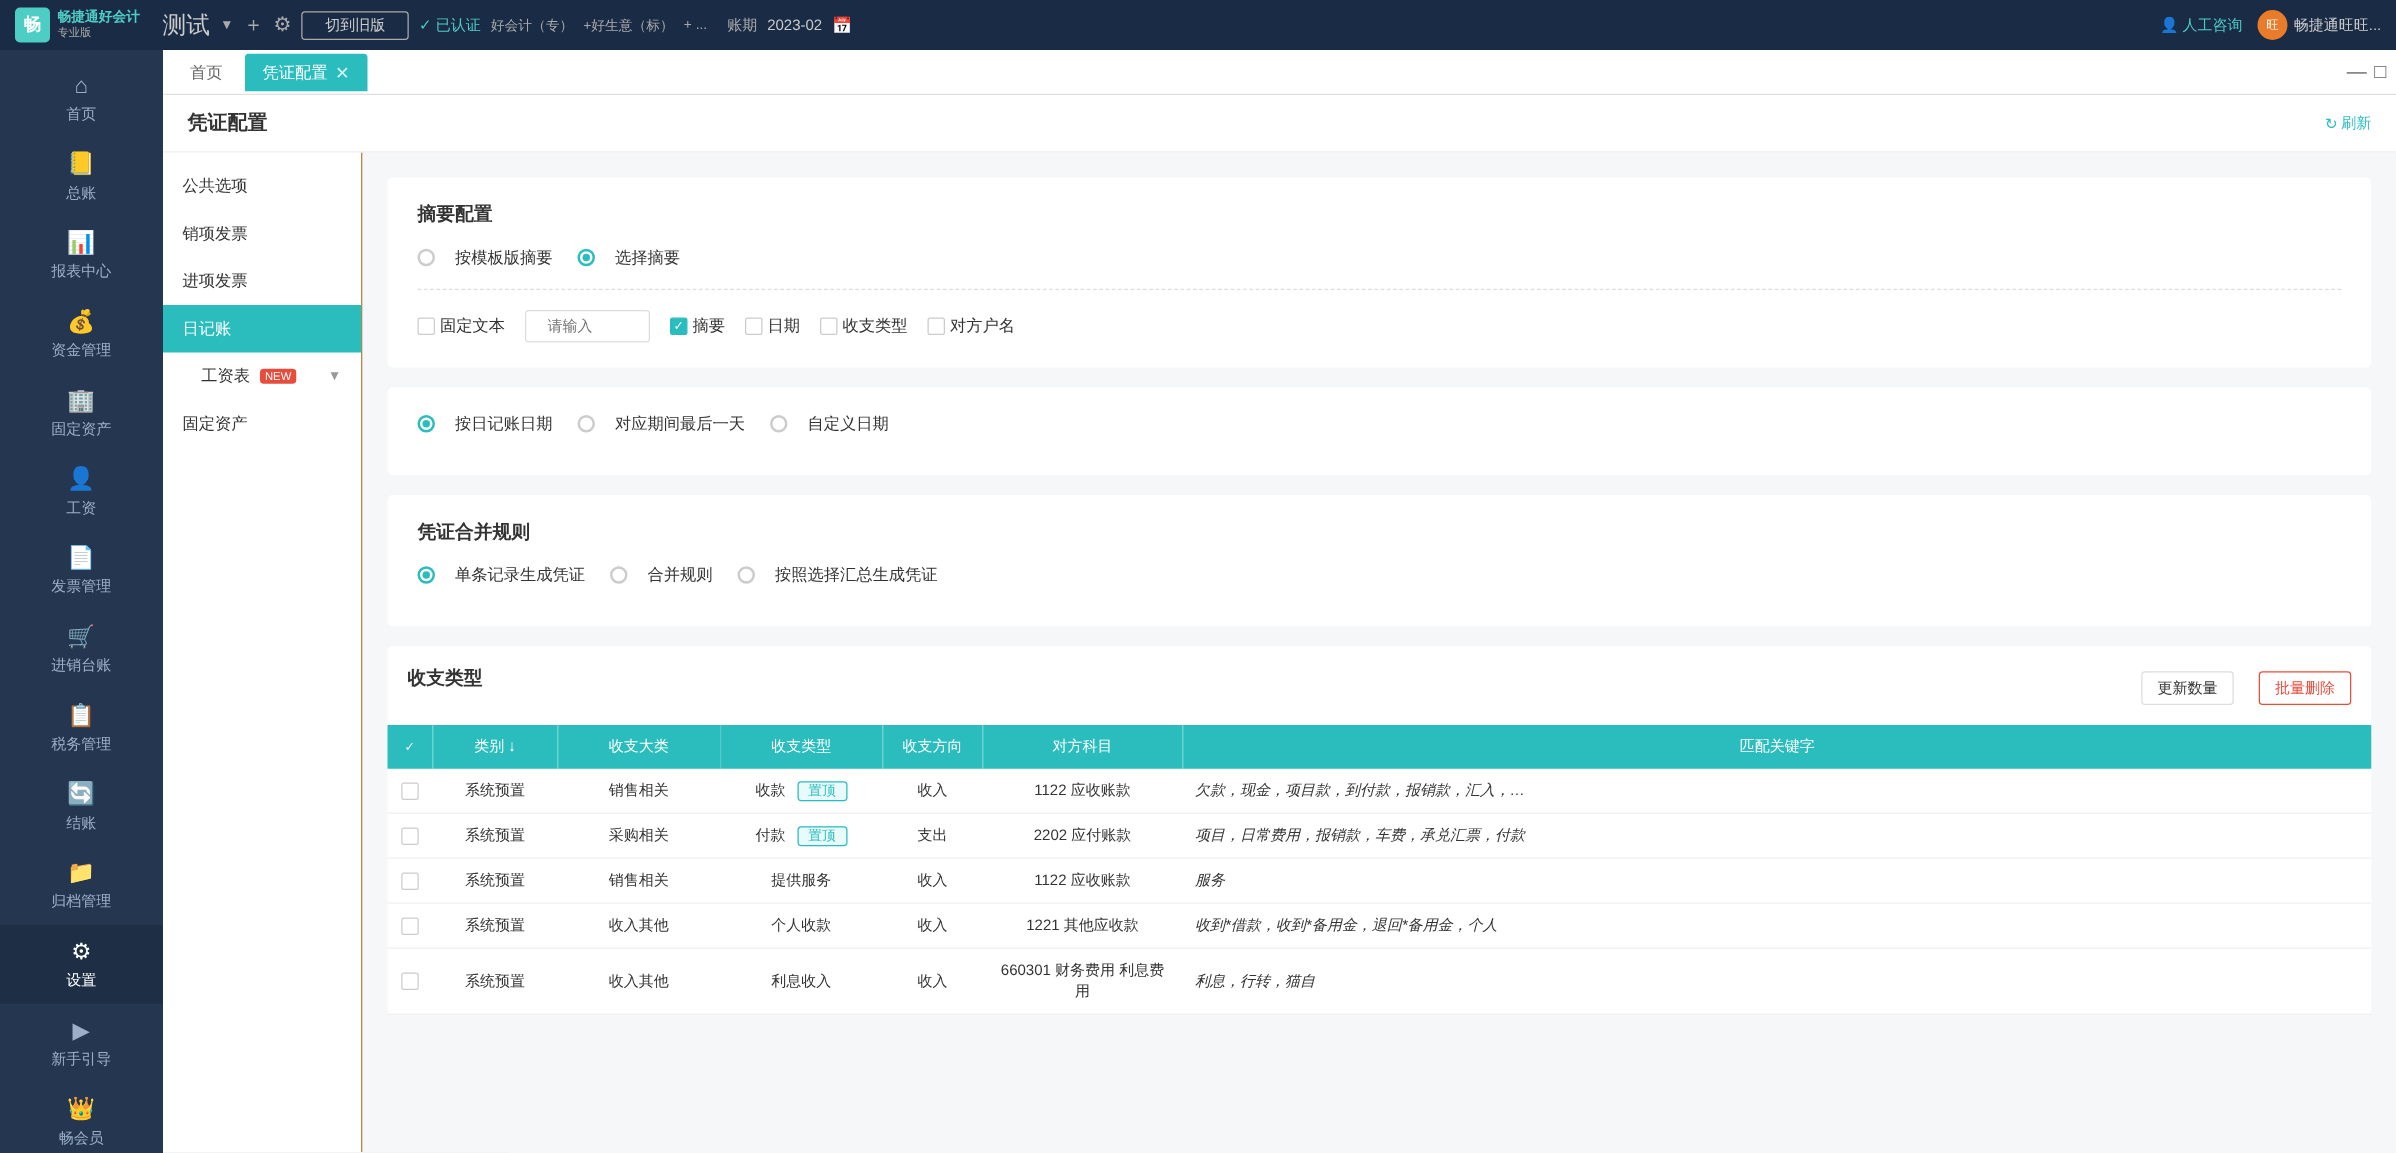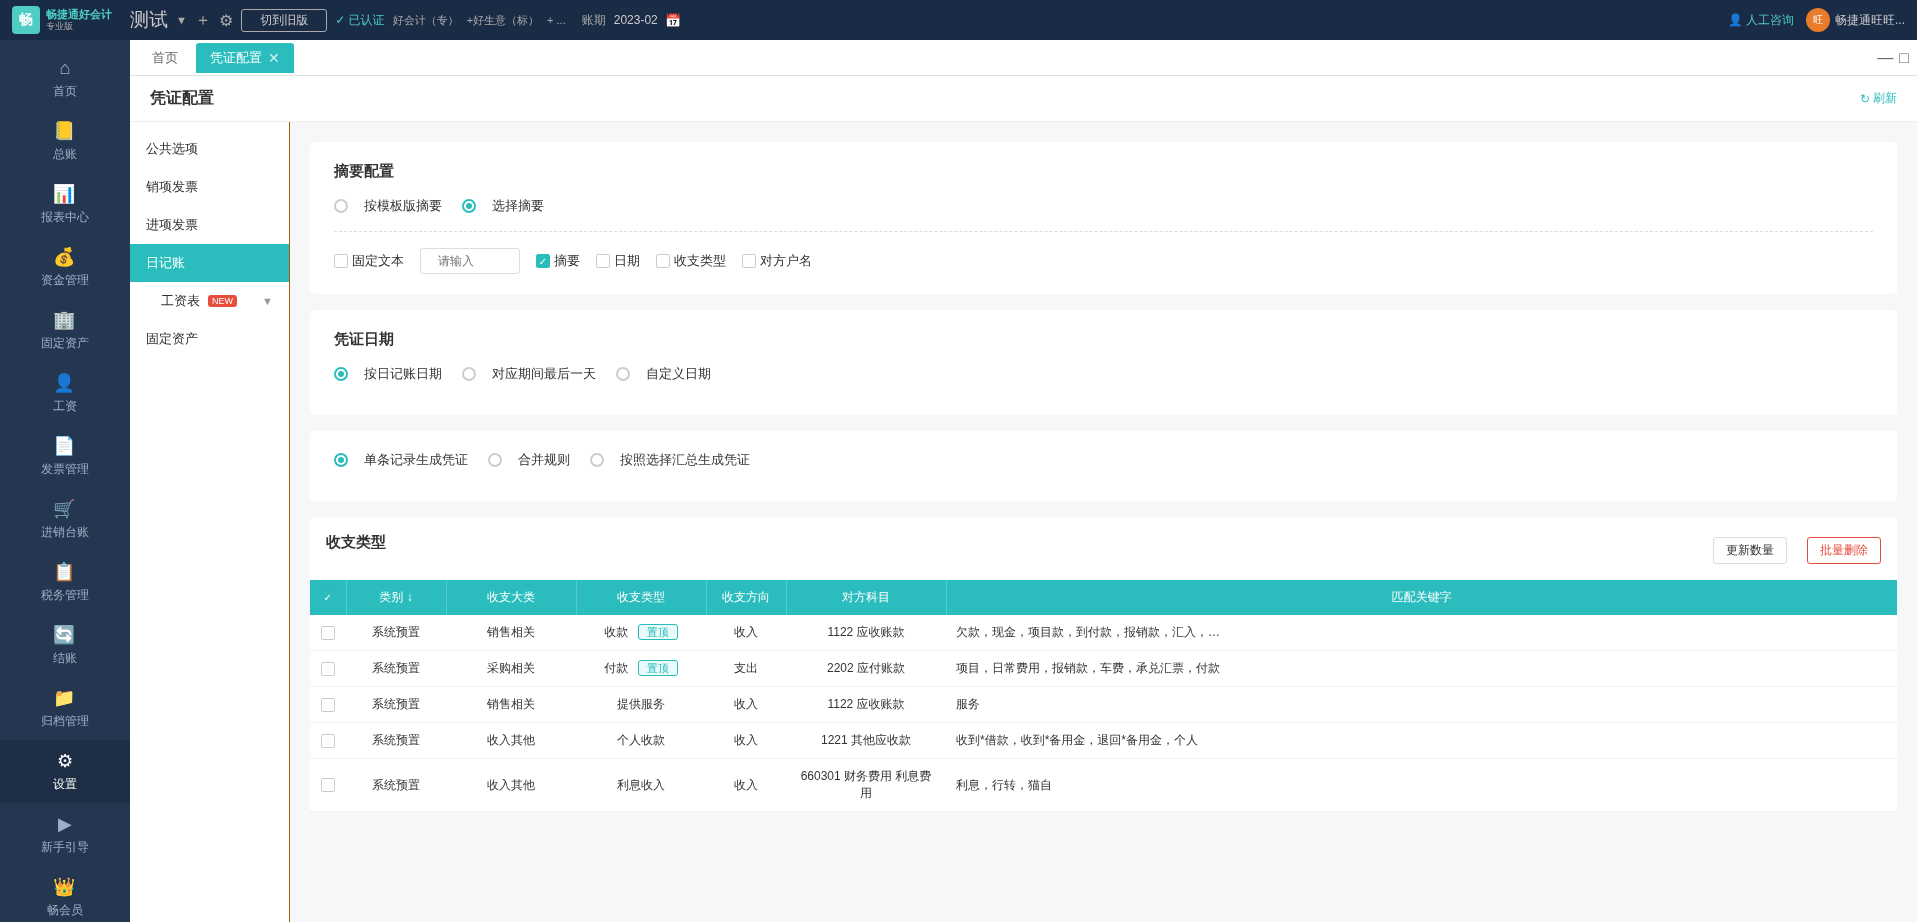--- a/index.html
+++ b/index.html
@@ -71,21 +71,21 @@
     .table-buttons { display: flex; gap: 20px; }
     .btn-outline { border: 1px solid #ddd; background: #fff; color: #333; font-size: 12px; padding: 4px 12px; border-radius: 3px; cursor: pointer; }
     .btn-danger-outline { border: 1px solid #e74c3c; background: #fff; color: #e74c3c; font-size: 12px; padding: 4px 12px; border-radius: 3px; cursor: pointer; }
 
     table { width: 100%; border-collapse: collapse; }
     thead tr { background: #2bbdbd; color: #fff; }
     thead th { padding: 9px 10px; font-size: 12px; font-weight: normal; text-align: center; border-right: 1px solid rgba(255,255,255,0.2); }
     thead th:last-child { border-right: none; }
     tbody tr { border-bottom: 1px solid #f0f0f0; }
     tbody td { padding: 9px 10px; font-size: 12px; text-align: center; color: #333; }
-    .td-left { text-align: left; }
+    .td-left { text-align: left; font-style: italic; }
     .tag-btn { background: #e8fafa; border: 1px solid #2bbdbd; color: #2bbdbd; border-radius: 3px; padding: 1px 8px; font-size: 11px; cursor: pointer; }
     .col-check { width: 36px; }
     .col-type { width: 100px; }
     .col-bigtype { width: 130px; }
     .col-smalltype { width: 130px; }
     .col-dir { width: 80px; }
     .col-account { width: 160px; }
     .text-truncate { overflow: hidden; text-overflow: ellipsis; white-space: nowrap; max-width: 280px; }
   </style>
 </head>
@@ -266,38 +266,38 @@
               </label>
               <label class="checkbox-option">
                 <div class="checkbox-box"></div>
                 <span>对方户名</span>
               </label>
             </div>
 
           </div>
 
           <div class="section">
-            <div class="section-title">凭证日期</div>
             <div class="radio-group">
               <label class="radio-option">
                 <div class="radio-filled"></div>
                 <span>按日记账日期</span>
               </label>
               <label class="radio-option">
                 <div class="radio-circle"></div>
                 <span>对应期间最后一天</span>
               </label>
               <label class="radio-option">
                 <div class="radio-circle"></div>
                 <span>自定义日期</span>
               </label>
             </div>
           </div>
 
           <div class="section">
+            <div class="section-title">凭证合并规则</div>
             <div class="radio-group">
               <label class="radio-option">
                 <div class="radio-filled"></div>
                 <span>单条记录生成凭证</span>
               </label>
               <label class="radio-option">
                 <div class="radio-circle"></div>
                 <span>合并规则</span>
               </label>
               <label class="radio-option">

